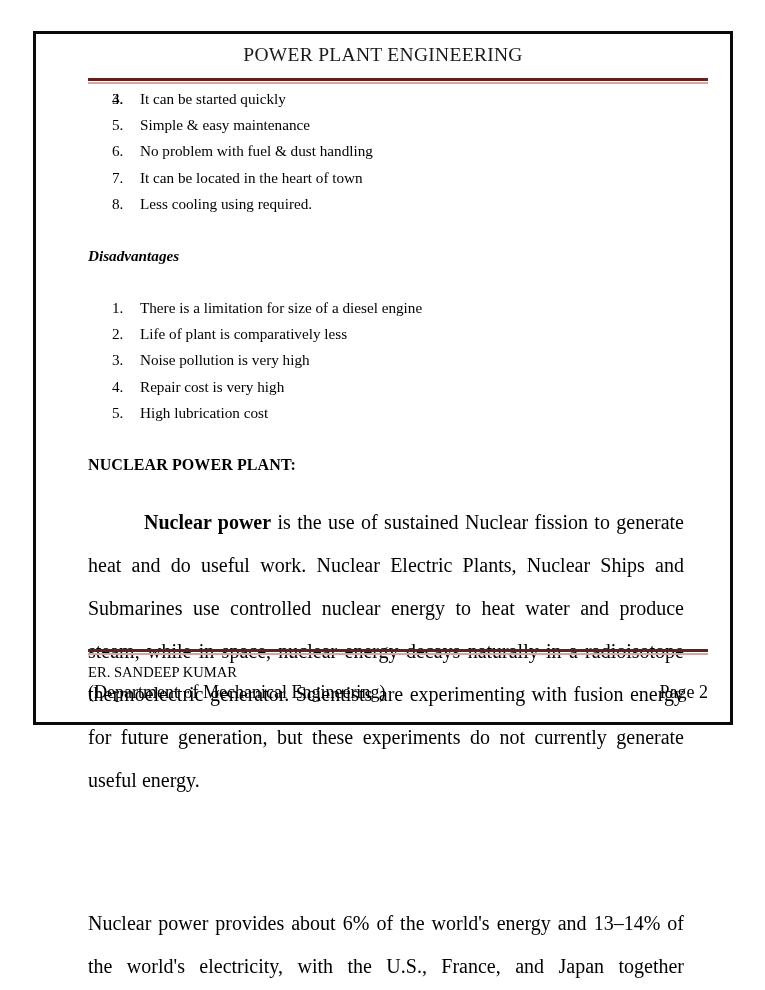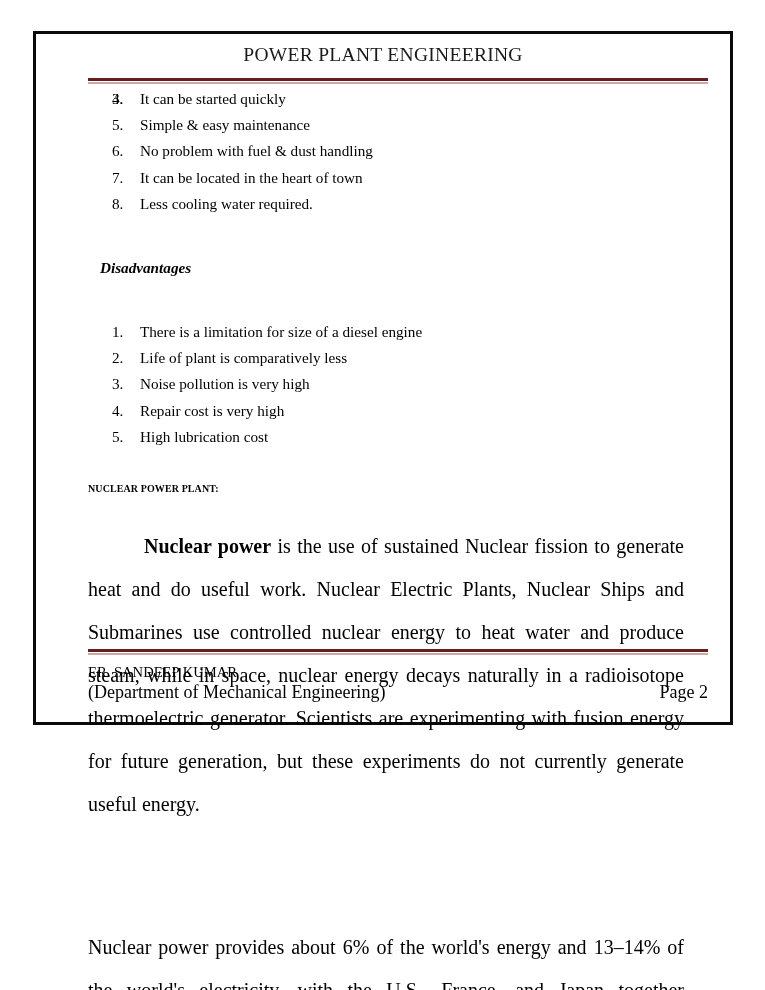--- a/index.html
+++ b/index.html
@@ -97,32 +97,32 @@
     position: absolute;
     left: 24px;
     width: 26px;
     text-align: left;
   }
 
   .list-advantages { margin-top: 1px; }
   .list-disadvantages { margin-top: 1px; }
 
   h3.sub-heading {
-    margin: 12px;
+    margin: 0;
     font-size: 15.2px;
     font-weight: bold;
     font-style: italic;
     line-height: 26px;
   }
   .spacer-disadv { height: 26px; }
   .spacer-after-list { height: 26px; }
 
   h2.section-heading {
     margin: 0;
-    font-size: 10px;
+    font-size: 16px;
     font-weight: bold;
     line-height: 26px;
     letter-spacing: 0.1px;
   }
   .spacer-after-heading { height: 23px; }
 
   p.body-par {
     margin: 0;
     font-size: 20px;
     line-height: 43px;
@@ -209,21 +209,21 @@
         <li>
           <span class="li-num">6.</span>
           <span>No problem with fuel &amp; dust handling</span>
         </li>
         <li>
           <span class="li-num">7.</span>
           <span>It can be located in the heart of town</span>
         </li>
         <li>
           <span class="li-num">8.</span>
-          <span>Less cooling water required.</span>
+          <span>Less cooling using required.</span>
         </li>
       </ol>
 
       <div class="spacer-after-list"></div>
 
       <h3 class="sub-heading">Disadvantages</h3>
 
       <div class="spacer-disadv"></div>
 
       <ol class="num-list list-disadvantages">

